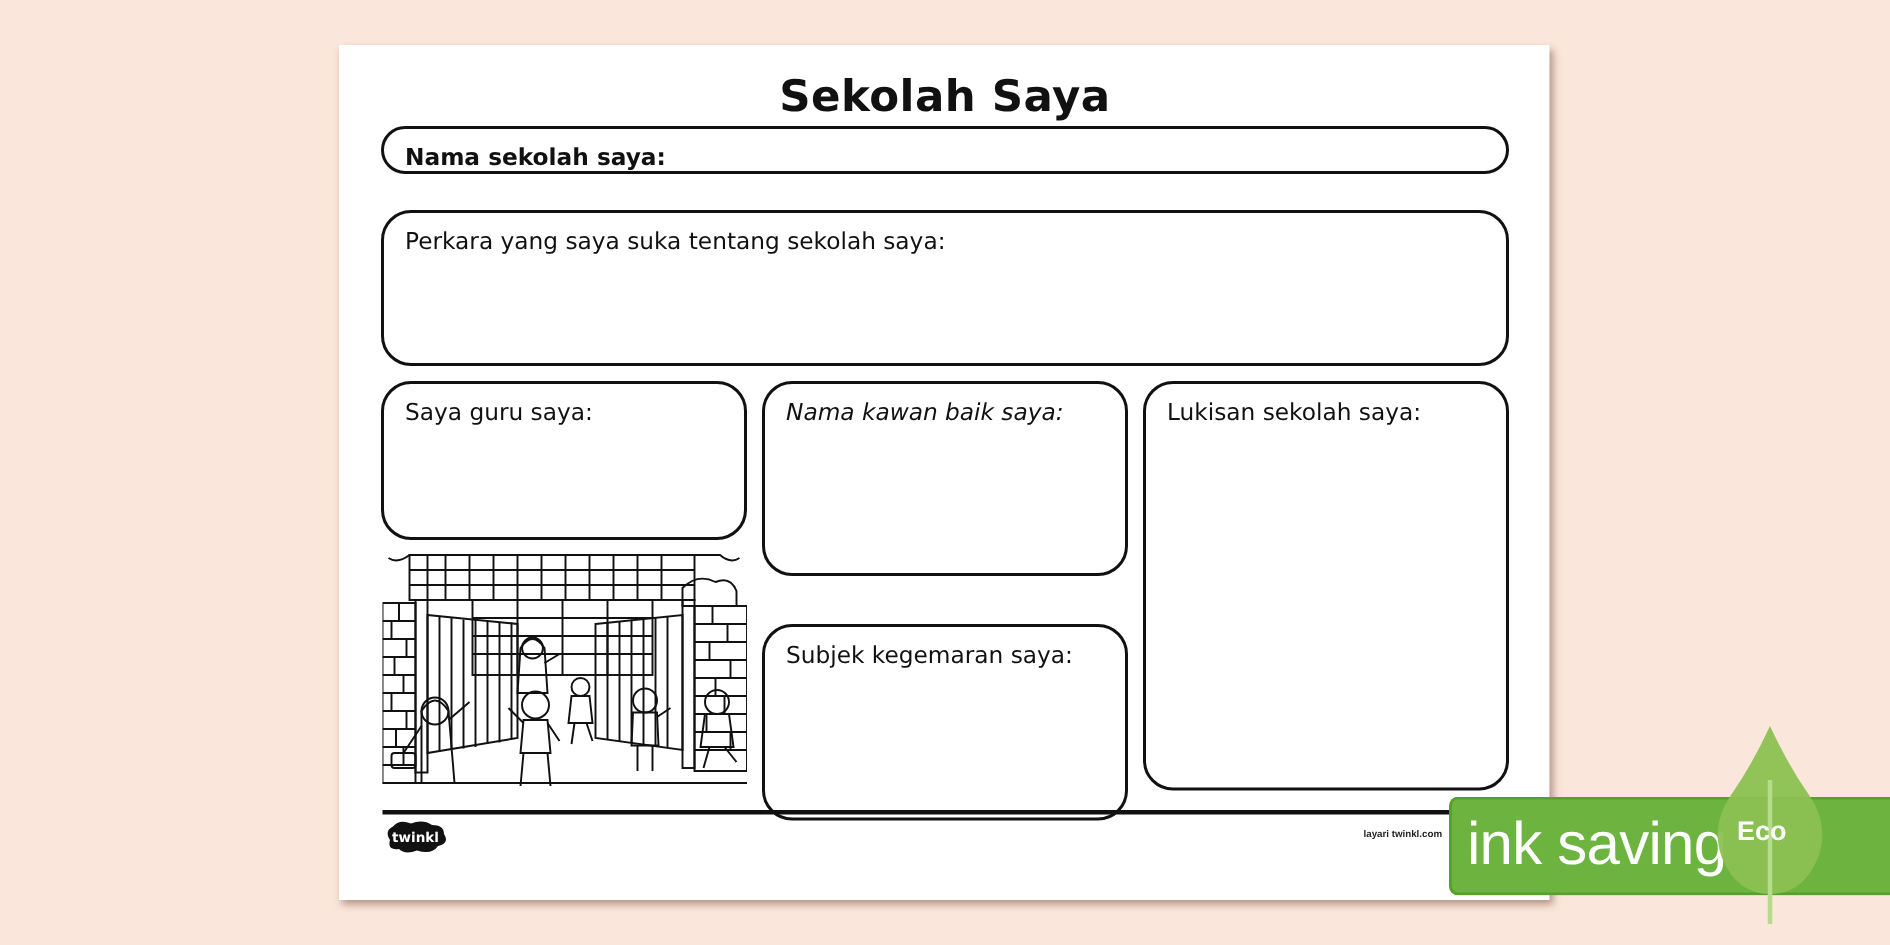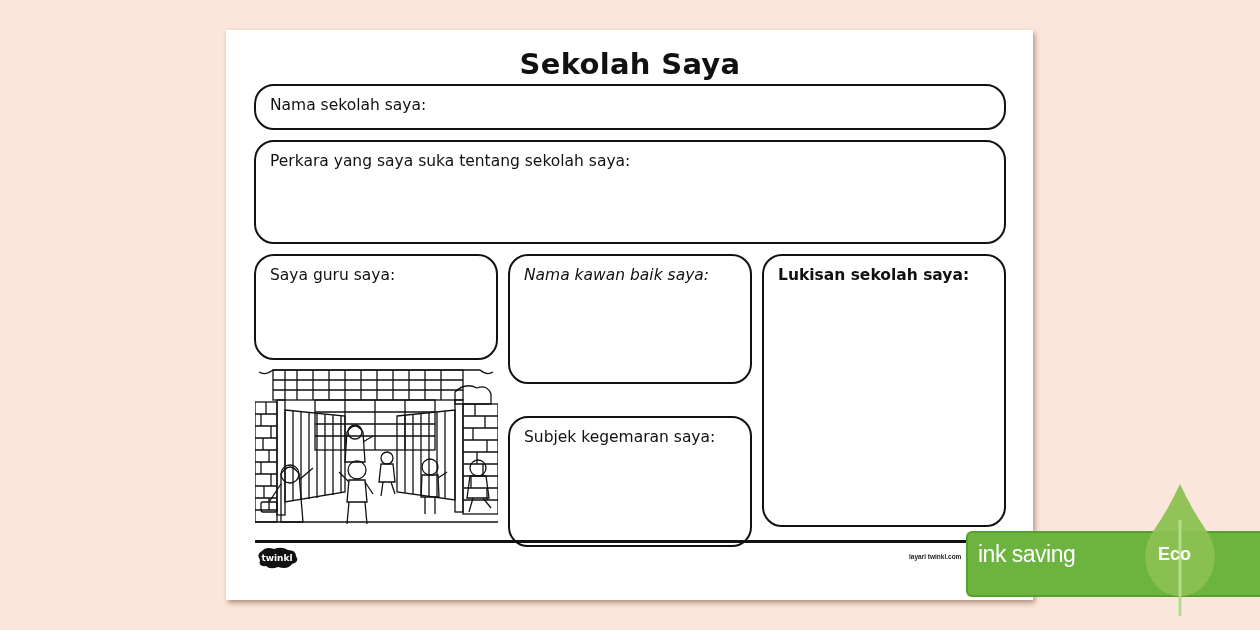--- a/index.html
+++ b/index.html
@@ -38,53 +38,53 @@
     position: absolute; left: 909px; top: 553px; font-size: 6.5px; font-weight: bold; color: #222;
     font-family: "Liberation Sans", sans-serif;
   }
   .illustration { position: absolute; left: 255px; top: 362px; width: 243px; height: 172px; }
   .eco-banner {
     position: absolute; left: 966px; top: 531px; width: 294px; height: 66px;
     background: #6cb33f; border: 2px solid #58a02c; border-right: none;
     border-radius: 6px 0 0 6px; box-sizing: border-box;
   }
   .eco-text {
-    position: absolute; left: 978px; top: 541px; font-size: 23px; color: #fff;
+    position: absolute; left: 978px; top: 541px; font-size: 40px; color: #fff;
     font-family: "Liberation Sans", sans-serif; letter-spacing: -0.5px;
   }
   .eco-leaf { position: absolute; left: 1140px; top: 480px; width: 80px; height: 140px; }
   .eco-label {
     position: absolute; left: 1158px; top: 544px; font-size: 18px; font-weight: bold; color: #fff;
     font-family: "Liberation Sans", sans-serif;
   }
 </style>
 </head>
 <body>
 
 <div class="paper"></div>
 
 <div class="title">Sekolah Saya</div>
 
-<div class="box" style="left:254px;top:84px;width:752px;height:46px;">
+<div class="box" style="left:254px;top:84px;width:752px;height:32px;font-weight:bold;">
   <span class="label">Nama sekolah saya:</span>
 </div>
 
 <div class="box" style="left:254px;top:140px;width:752px;height:104px;">
   <span class="label">Perkara yang saya suka tentang sekolah saya:</span>
 </div>
 
 <div class="box" style="left:254px;top:254px;width:244px;height:106px;">
   <span class="label">Saya guru saya:</span>
 </div>
 
 <div class="box" style="left:508px;top:254px;width:244px;height:130px;font-style:italic;">
   <span class="label">Nama kawan baik saya:</span>
 </div>
 
-<div class="box" style="left:762px;top:254px;width:244px;height:273px;font-weight:bold;">
+<div class="box" style="left:762px;top:254px;width:244px;height:273px;">
   <span class="label">Lukisan sekolah saya:</span>
 </div>
 
 <div class="box" style="left:508px;top:396px;width:244px;height:131px;margin-top:20px;">
   <span class="label">Subjek kegemaran saya:</span>
 </div>
 
 <svg class="illustration" viewBox="0 0 243 172" fill="none" stroke="#111" stroke-width="1.3">
 
   <path d="M4 10 Q10 14 18 8 L225 8 Q232 14 238 10"></path>

